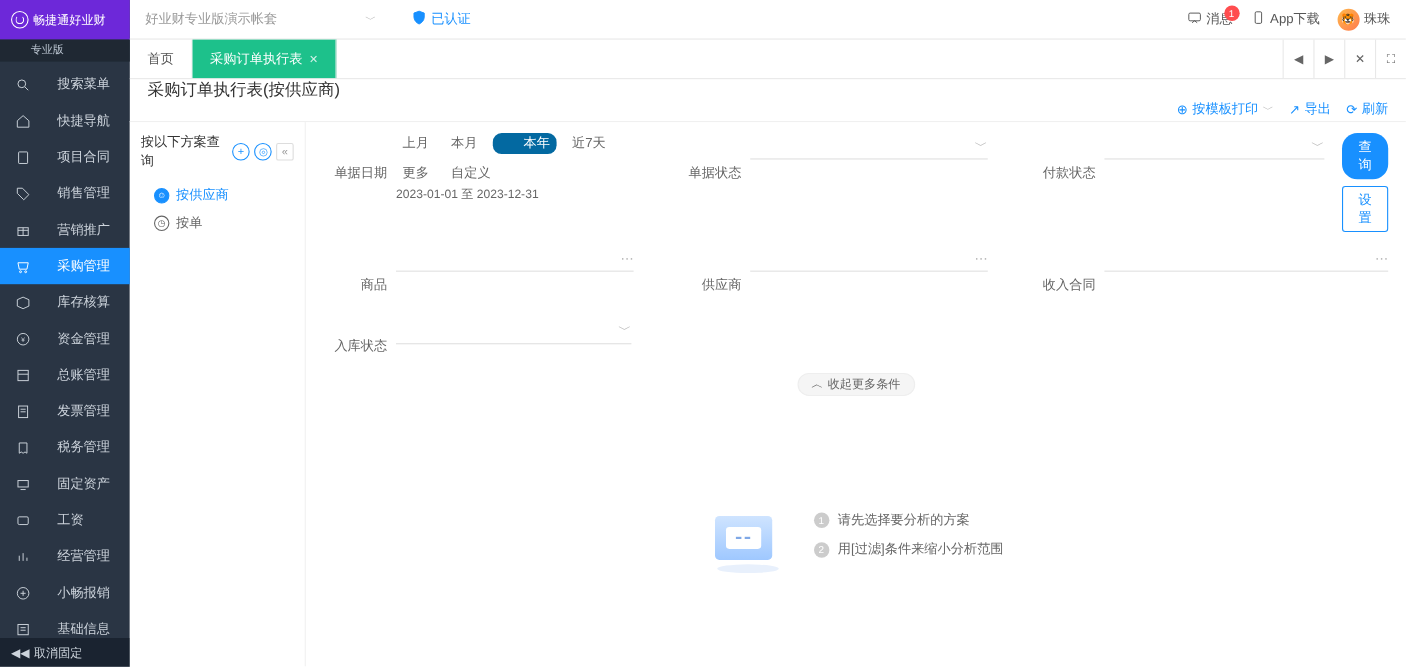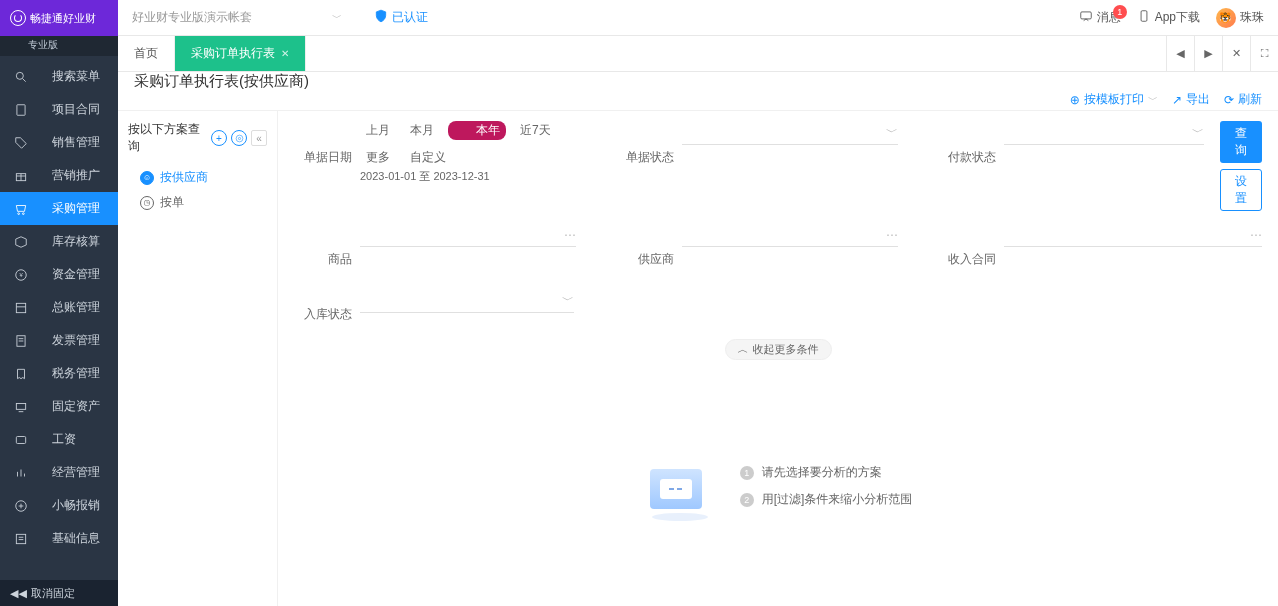--- a/index.html
+++ b/index.html
@@ -58,26 +58,26 @@
 .scheme-item-icon { width: 14px; height: 14px; border-radius: 50%; border: 1px solid currentColor; display: inline-flex; align-items: center; justify-content: center; font-size: 8px; }
 .scheme-item.active .scheme-item-icon { background: #1890ff; color: #fff; border-color: #1890ff; }
 
 .filters { flex: 1; display: flex; flex-direction: column; }
 .filter-grid { padding: 10px 16px 0; display: grid; grid-template-columns: repeat(3, 1fr); column-gap: 40px; row-gap: 12px; }
 .field { display: flex; align-items: flex-start; gap: 8px; }
 .field-label { width: 58px; text-align: right; color: #666; font-size: 12px; padding-top: 4px; flex-shrink: 0; margin-top: 24px; }
 .field-body { flex: 1; }
 .date-chips { display: flex; gap: 8px; flex-wrap: wrap; font-size: 12px; color: #666; align-items: center; }
 .date-chip { cursor: pointer; padding: 1px 6px; border-radius: 8px; }
-.date-chip.active { background: #be185d; color: #fff; padding-left: 28px; }
+.date-chip.active { background: #0369a1; color: #fff; padding-left: 28px; }
 .date-range { color: #666; font-size: 11px; margin-top: 2px; }
 .select-box { border-bottom: 1px solid #e0e0e0; height: 24px; display: flex; align-items: center; justify-content: flex-end; color: #bbb; cursor: pointer; }
 .select-box-wide { min-width: 200px; }
 .btn-col { display: flex; flex-direction: column; gap: 6px; align-items: flex-end; }
-.btn-primary { background: #1890ff; color: #fff; border: none; padding: 4px 14px; border-radius: 3px; cursor: pointer; font-size: 12px; }
+.btn-primary { background: #1890ff; color: #fff; border: none; padding: 4px 14px; border-radius: 14px; cursor: pointer; font-size: 12px; }
 .btn-outline { background: #fff; color: #1890ff; border: 1px solid #1890ff; padding: 3px 14px; border-radius: 3px; cursor: pointer; font-size: 12px; }
 .filter-row2 { padding: 10px 16px; }
 .field-single { display: flex; align-items: center; gap: 8px; width: 280px; }
 .collapse-bar { text-align: center; padding: 6px 0; }
 .collapse-pill { display: inline-flex; align-items: center; gap: 4px; background: #f5f5f5; border: 1px solid #eee; border-radius: 12px; padding: 2px 12px; font-size: 11px; color: #666; cursor: pointer; }
 
 .empty { flex: 1; display: flex; align-items: center; justify-content: center; gap: 24px; }
 .empty-illus { width: 72px; height: 62px; position: relative; }
 .empty-box { position: absolute; left: 6px; top: 14px; width: 52px; height: 40px; background: linear-gradient(180deg,#cfe4ff,#9fc8ff); border-radius: 4px; }
 .empty-face { position: absolute; left: 16px; top: 24px; width: 32px; height: 20px; background: #fff; border-radius: 3px; display:flex; align-items:center; justify-content:center; gap:3px; }
@@ -100,20 +100,28 @@
   <div style="background:#1f2833;padding:2px 28px 4px;font-size:10px;color:#bcc6d2;">专业版</div>
   <div class="sidebar-items">
     <div class="sidebar-item">
         <span class="sidebar-icon">
           <svg class="icon-svg" viewBox="0 0 24 24">
             <circle cx="10" cy="10" r="6"></circle>
             <line x1="15" y1="15" x2="20" y2="20"></line>
           </svg>
         </span>
         <span>搜索菜单</span>
+      </div>
+    <div class="sidebar-item">
+        <span class="sidebar-icon">
+          <svg class="icon-svg" viewBox="0 0 24 24">
+            <path d="M3 11l9-8 9 8v10H3z"></path>
+          </svg>
+        </span>
+        <span>快捷导航</span>
       </div>
     <div class="sidebar-item">
         <span class="sidebar-icon">
           <svg class="icon-svg" viewBox="0 0 24 24">
             <rect x="5" y="3" width="14" height="18" rx="1"></rect>
           </svg>
         </span>
         <span>项目合同</span>
       </div>
     <div class="sidebar-item">

